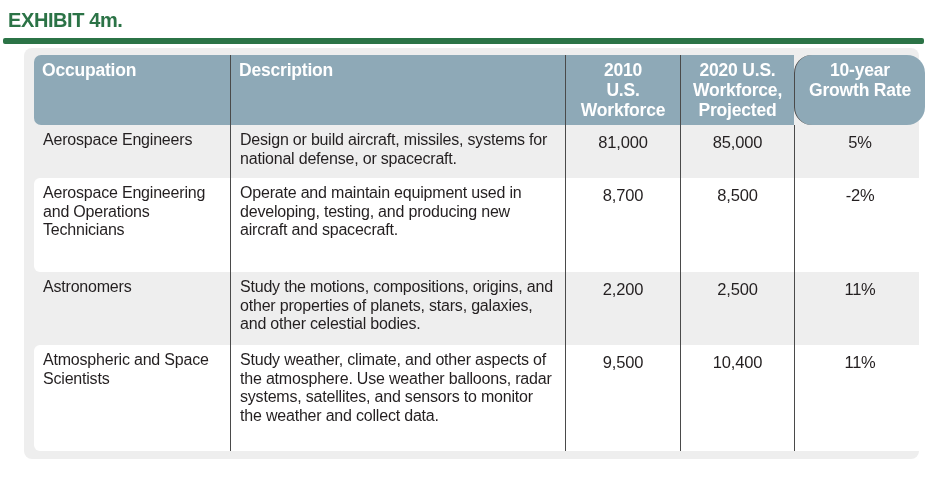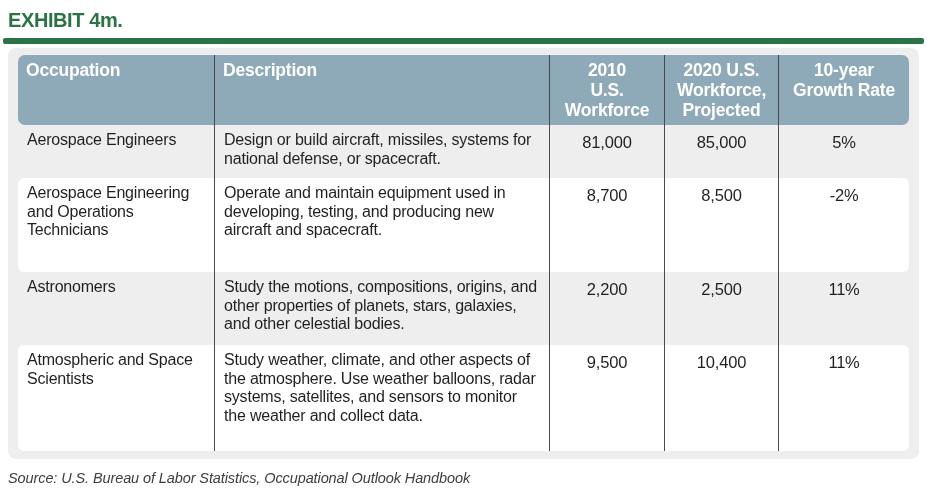--- a/index.html
+++ b/index.html
@@ -29,21 +29,21 @@
     letter-spacing: -0.4px; color: #231f20;
   }
 
   .green-rule {
     height: 6px; background: #2b7346;
     margin: 6px 3px 0 3px; border-radius: 2px;
   }
 
   
   .panel {
-    margin: 4px 8px 0 8px;
+    margin: 4px 8px 0 24px;
     background: #eeeeee;
     border-radius: 8px;
     padding: 7px 10px 8px 10px;
   }
 
   table.exhibit-table {
     width: 891px; table-layout: fixed;
     border-collapse: separate; border-spacing: 0;
   }
   col.c-occ  { width: 196px; }
@@ -58,21 +58,21 @@
   thead tr { height: 68px; }
   th {
     background: #8ea9b7; color: #ffffff;
     font-weight: bold; font-size: 17.5px; line-height: 1.14;
     letter-spacing: -0.2px;
     text-align: left; padding: 6px 8px 4px 8px;
     white-space: pre-line;
   }
   th.num { text-align: center; padding-left: 2px; padding-right: 2px; }
   th:first-child { border-top-left-radius: 7px; border-bottom-left-radius: 7px; }
-  th:last-child  { border-top-right-radius: 7px; border-bottom-right-radius: 7px; }
+  th:last-child  { border-top-right-radius: 7px; border-bottom-right-radius: 7px; border-radius: 18px; }
 
   
   .sep { border-left: 1.5px solid #4a4a4a; }
 
   
   td {
     font-size: 16px; line-height: 1.17; letter-spacing: -0.2px;
     padding: 6px 9px 6px 9px;
     background: transparent;
   }
@@ -151,15 +151,14 @@
           <td>Atmospheric and Space Scientists</td>
           <td class="sep">Study weather, climate, and other aspects of the atmosphere. Use weather balloons, radar systems, satellites, and sensors to monitor the weather and collect data.</td>
           <td class="sep num">9,500</td>
           <td class="sep num">10,400</td>
           <td class="sep num">11%</td>
         </tr>
       </tbody>
     </table>
   </div>
 
-  <div class="source-note">Source: U.S. Bureau of Labor Statistics, Occupational Outlook Handbook</div>
 
 </div>
 
 </body></html>

